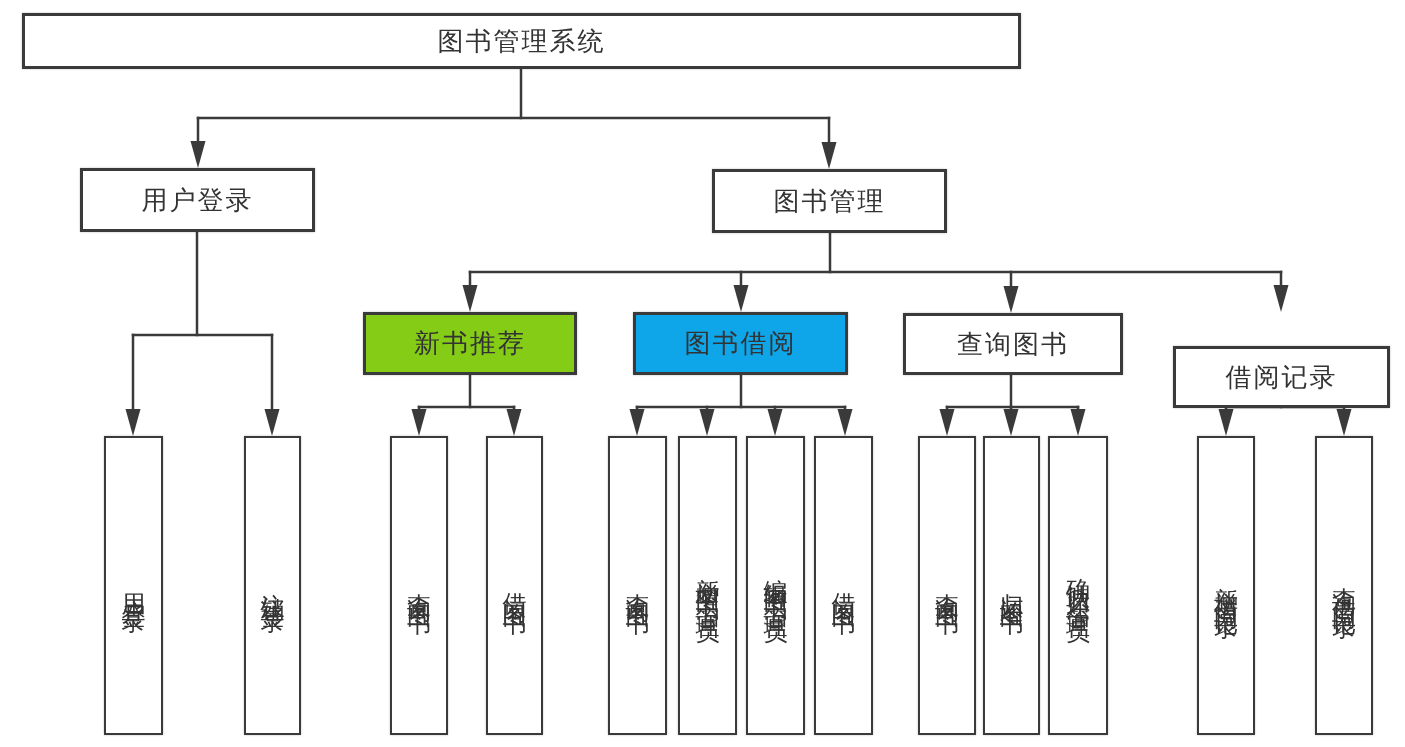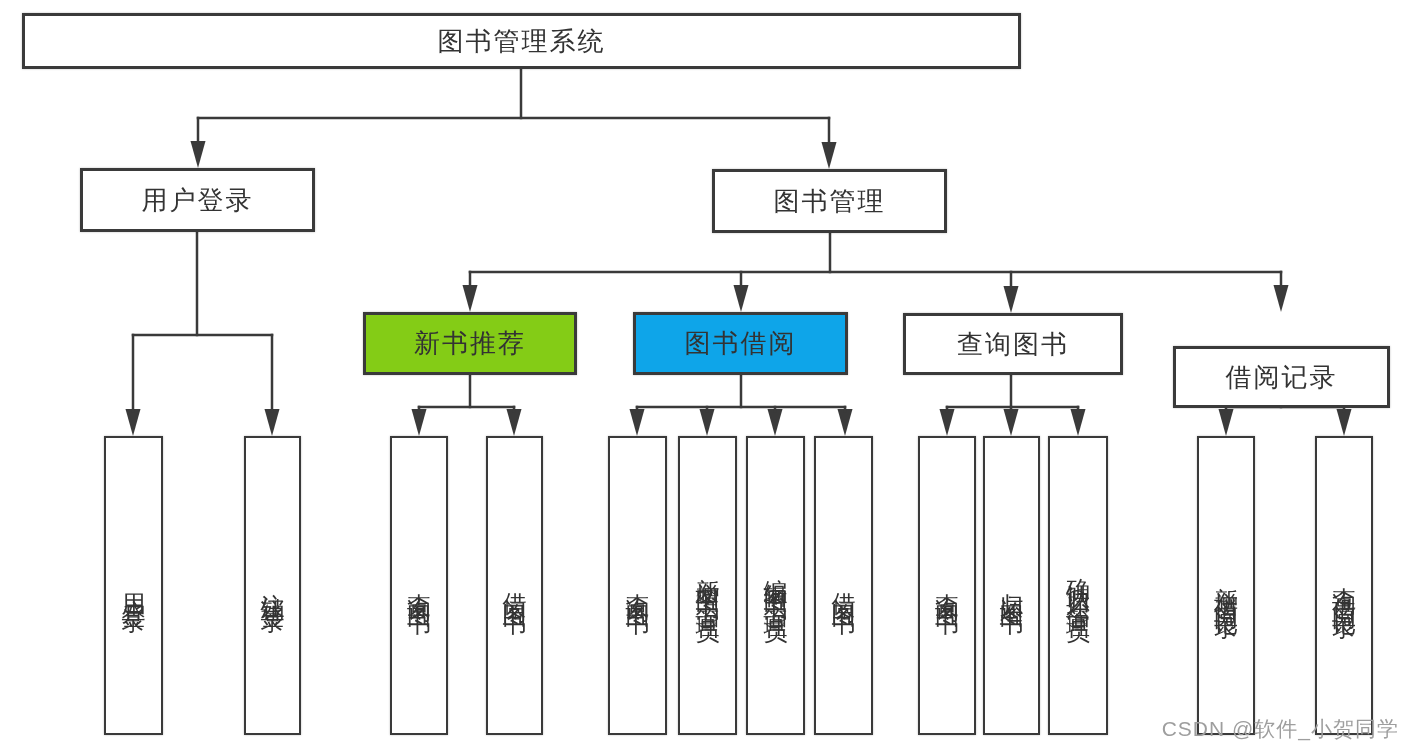--- a/index.html
+++ b/index.html
@@ -171,14 +171,13 @@
       <div class="node v" style="left: 1048px; top: 436px; width: 60px; height: 299px; background: rgb(255, 255, 255);">
         <span class="node-label">确认归还（管理员）</span>
       </div>
       <div class="node v" style="left: 1197px; top: 436px; width: 58px; height: 299px; background: rgb(255, 255, 255);">
         <span class="node-label">新增借阅记录</span>
       </div>
       <div class="node v" style="left: 1315px; top: 436px; width: 58px; height: 299px; background: rgb(255, 255, 255);">
         <span class="node-label">查询借阅记录</span>
       </div>
     </div>
-  <div id="watermark" style="color: rgb(158, 158, 158);">CSDN @软件_小贺同学</div>
 </div>
 
 </body></html>

